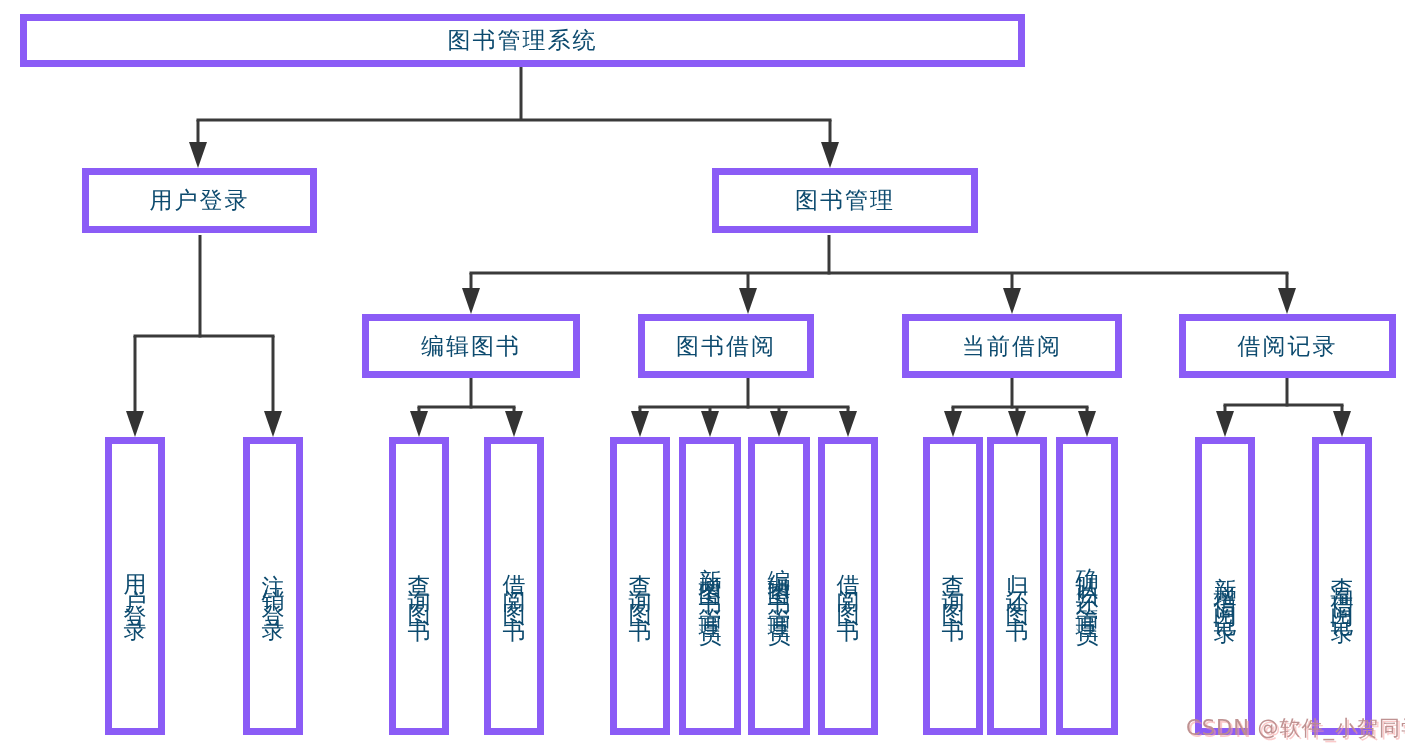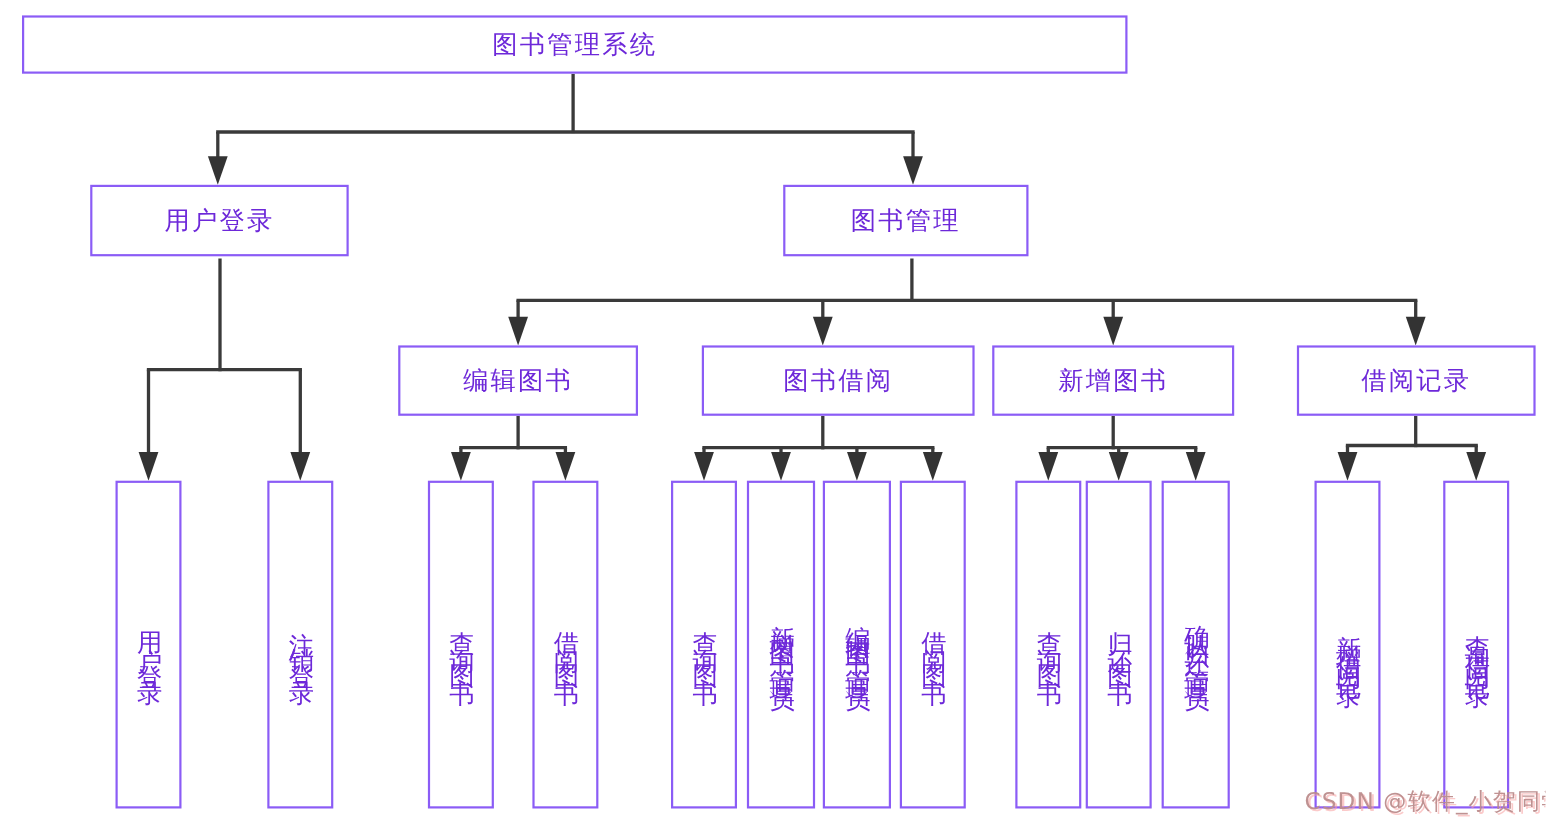--- a/index.html
+++ b/index.html
@@ -15,23 +15,23 @@
     background:#ffffff;
   }
   #connectors{
     position:absolute;left:0;top:0;width:1405px;height:747px;
     z-index:1;
   }
   .node{
     position:absolute;
     box-sizing:border-box;
     background:#ffffff;
-    border:2px solid #8b5cf6;
+    border:7px solid #8b5cf6;
     display:flex;align-items:center;justify-content:center;
-    color:#6d28d9;
+    color:#0c4a6e;
     z-index:2;
   }
   .h-node{
     font-size:23px;
     letter-spacing:2px;
     white-space:nowrap;
   }
   .v-node{
     writing-mode:vertical-rl;
     text-orientation:mixed;
@@ -119,25 +119,25 @@
       <polygon points="1008,411 1026,411 1017,437"></polygon>
       <polygon points="1078,411 1096,411 1087,437"></polygon>
       <polygon points="1216,411 1234,411 1225,437"></polygon>
       <polygon points="1333,411 1351,411 1342,437"></polygon>
     </g>
   </svg>
 
   <div class="node h-node" style="left:20px;top:14px;width:1005px;height:53px;">图书管理系统</div>
 
   <div class="node h-node" style="left:82px;top:168px;width:235px;height:65px;">用户登录</div>
-  <div class="node h-node" style="left:712px;top:168px;width:223px;height:65px;">图书管理</div>
+  <div class="node h-node" style="left:712px;top:168px;width:266px;height:65px;">图书管理</div>
 
   <div class="node h-node" style="left:362px;top:314px;width:218px;height:64px;">编辑图书</div>
-  <div class="node h-node" style="left:638px;top:314px;width:248px;height:64px;">图书借阅</div>
-  <div class="node h-node" style="left:902px;top:314px;width:220px;height:64px;">新增图书</div>
+  <div class="node h-node" style="left:638px;top:314px;width:176px;height:64px;">图书借阅</div>
+  <div class="node h-node" style="left:902px;top:314px;width:220px;height:64px;">当前借阅</div>
   <div class="node h-node" style="left:1179px;top:314px;width:217px;height:64px;">借阅记录</div>
 
   <div class="node v-node ls4" style="left:105px;top:437px;width:60px;height:298px;">用户登录</div>
   <div class="node v-node ls4" style="left:243px;top:437px;width:60px;height:298px;">注销登录</div>
 
   <div class="node v-node ls4" style="left:389px;top:437px;width:60px;height:298px;">查询图书</div>
   <div class="node v-node ls4" style="left:484px;top:437px;width:60px;height:298px;">借阅图书</div>
 
   <div class="node v-node ls4" style="left:610px;top:437px;width:60px;height:298px;">查询图书</div>
   <div class="node v-node ls9" style="left:679px;top:437px;width:62px;height:298px;">新增图书（管理员）</div>

